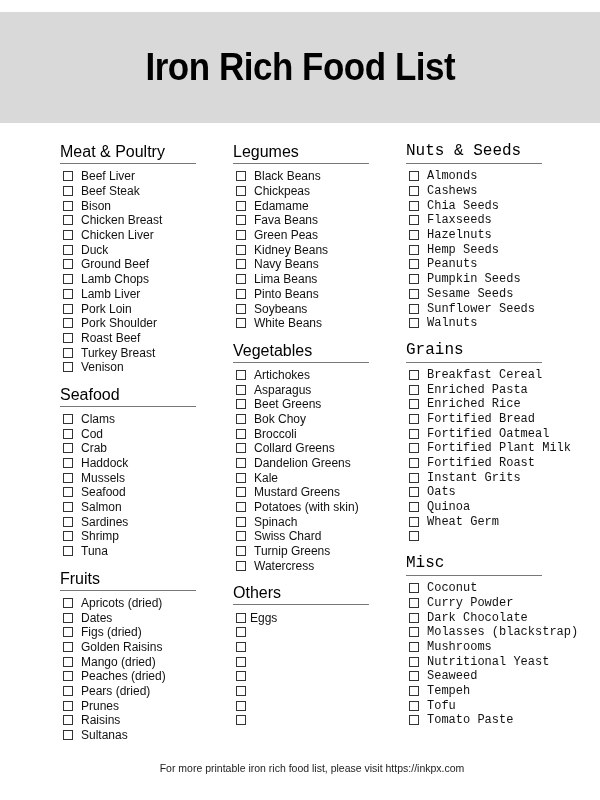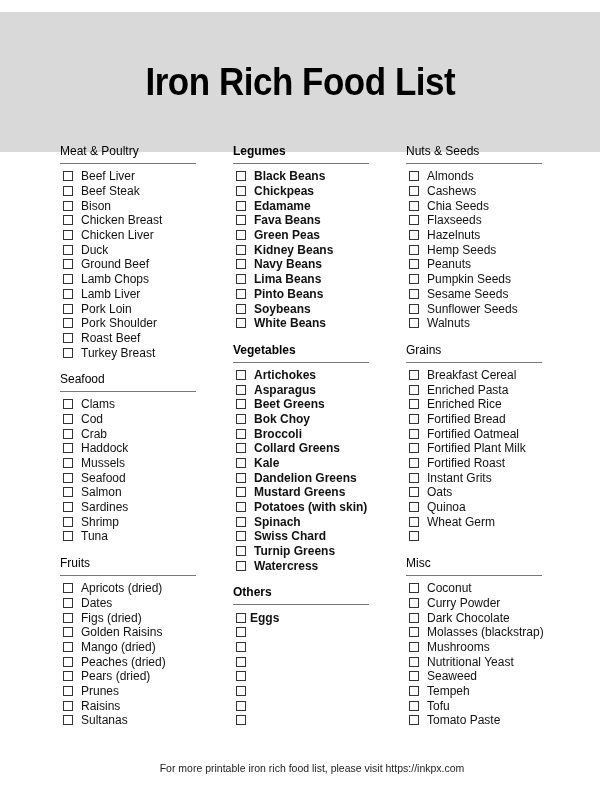--- a/index.html
+++ b/index.html
@@ -1,34 +1,34 @@
 <!DOCTYPE html>
 <html><head>
 <meta charset="utf-8">
 <style>
   html, body { margin: 0; padding: 0; }
   body {
     width: 600px; height: 800px; background: #ffffff; position: relative; overflow: hidden;
     font-family: "Liberation Sans", sans-serif; color: #111111;
   }
   .banner {
-    position: absolute; left: 0; top: 12px; width: 600px; height: 140px;
+    position: absolute; left: 0; top: 12px; width: 600px; height: 111px;
     background: #d9d9d9; display: flex; align-items: center; justify-content: center;
   }
   .banner h1 {
     margin: 0; font-size: 38px; font-weight: bold; color: #000; letter-spacing: -0.5px;
     transform: scaleX(0.92);
   }
   .col { position: absolute; top: 141px; width: 136px; }
   .col.c1 { left: 60px; }
-  .col.c2 { left: 233px; font-weight: bold; }
-  .col.c3 { left: 406px; }
+  .col.c2 { left: 233px; }
+  .col.c3 { left: 406px; font-family: Liberation Mono, monospace; }
   .section { margin-bottom: 9px; }
   .sec-title {
-    font-size: 12px; color: #000; line-height: 21px; padding-bottom: 1px;
+    font-size: 16px; color: #000; line-height: 21px; padding-bottom: 1px;
     border-bottom: 1.5px solid #777; margin-bottom: 5px; white-space: nowrap;
   }
   ul { list-style: none; margin: 2px; padding: 0; }
   li { height: 14.7px; display: flex; align-items: center; font-size: 12px; white-space: nowrap; }
   .cb {
     width: 8px; height: 8px; border: 1px solid #333; flex: 0 0 auto; margin-left: 1px; margin-right: 8px;
     background: #fff;
   }
   .others li .cb { margin-right: 4px; }
   .footer {
@@ -92,20 +92,24 @@
           <span>Pork Shoulder</span>
         </li>
         <li>
           <span class="cb"></span>
           <span>Roast Beef</span>
         </li>
         <li>
           <span class="cb"></span>
           <span>Turkey Breast</span>
         </li>
+        <li>
+          <span class="cb"></span>
+          <span>Venison</span>
+        </li>
       </ul>
     </div>
     <div class="section">
       <div class="sec-title">Seafood</div>
       <ul>
         <li>
           <span class="cb"></span>
           <span>Clams</span>
         </li>
         <li>
@@ -264,25 +268,25 @@
         <li>
           <span class="cb"></span>
           <span>Broccoli</span>
         </li>
         <li>
           <span class="cb"></span>
           <span>Collard Greens</span>
         </li>
         <li>
           <span class="cb"></span>
+          <span>Dandelion Greens</span>
+        </li>
+        <li>
+          <span class="cb"></span>
           <span>Kale</span>
-        </li>
-        <li>
-          <span class="cb"></span>
-          <span>Dandelion Greens</span>
         </li>
         <li>
           <span class="cb"></span>
           <span>Mustard Greens</span>
         </li>
         <li>
           <span class="cb"></span>
           <span>Potatoes (with skin)</span>
         </li>
         <li>

